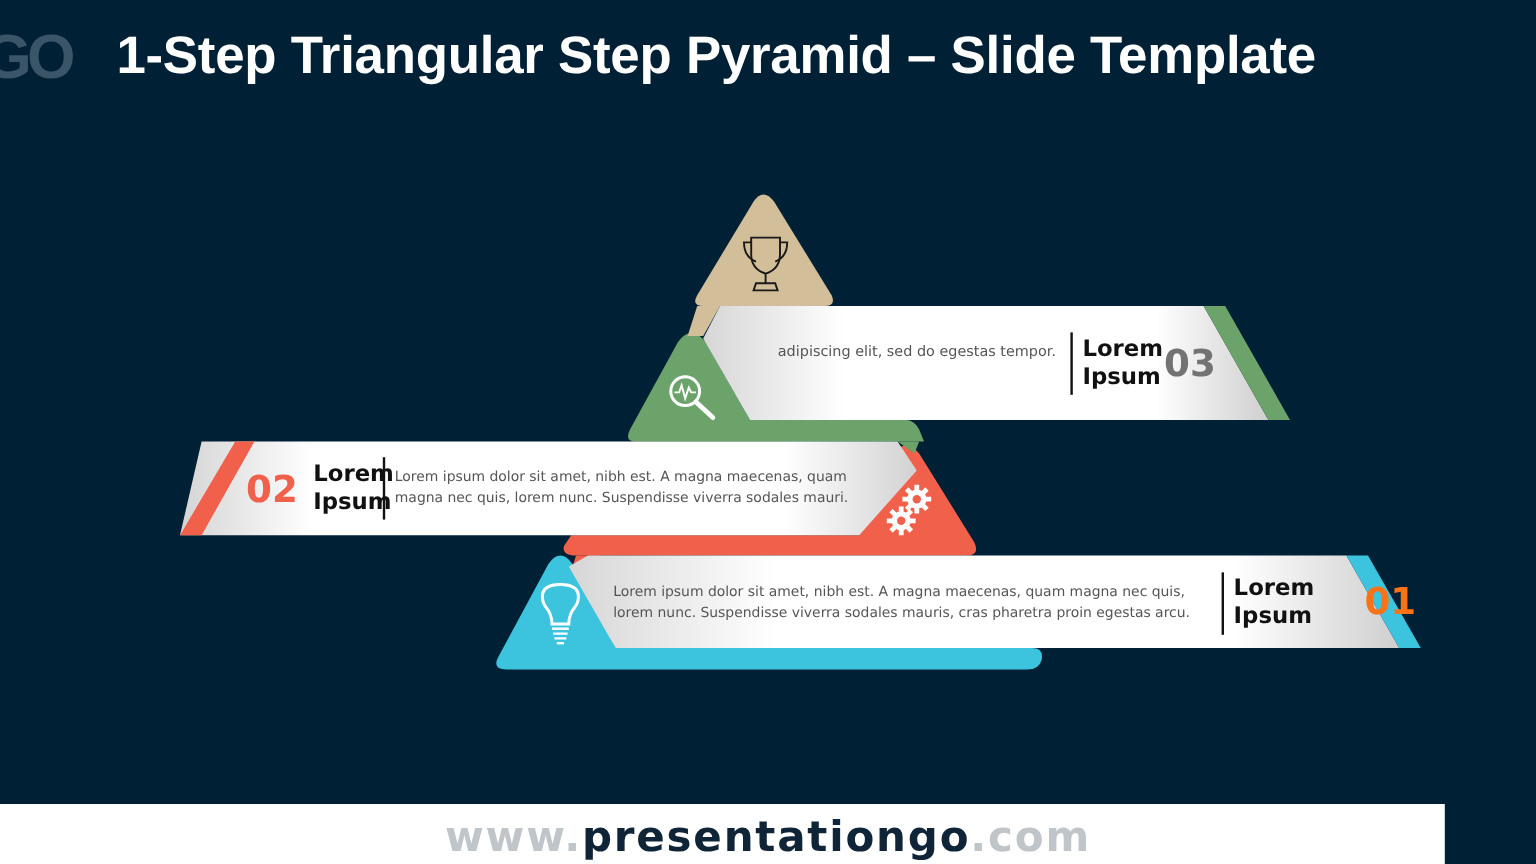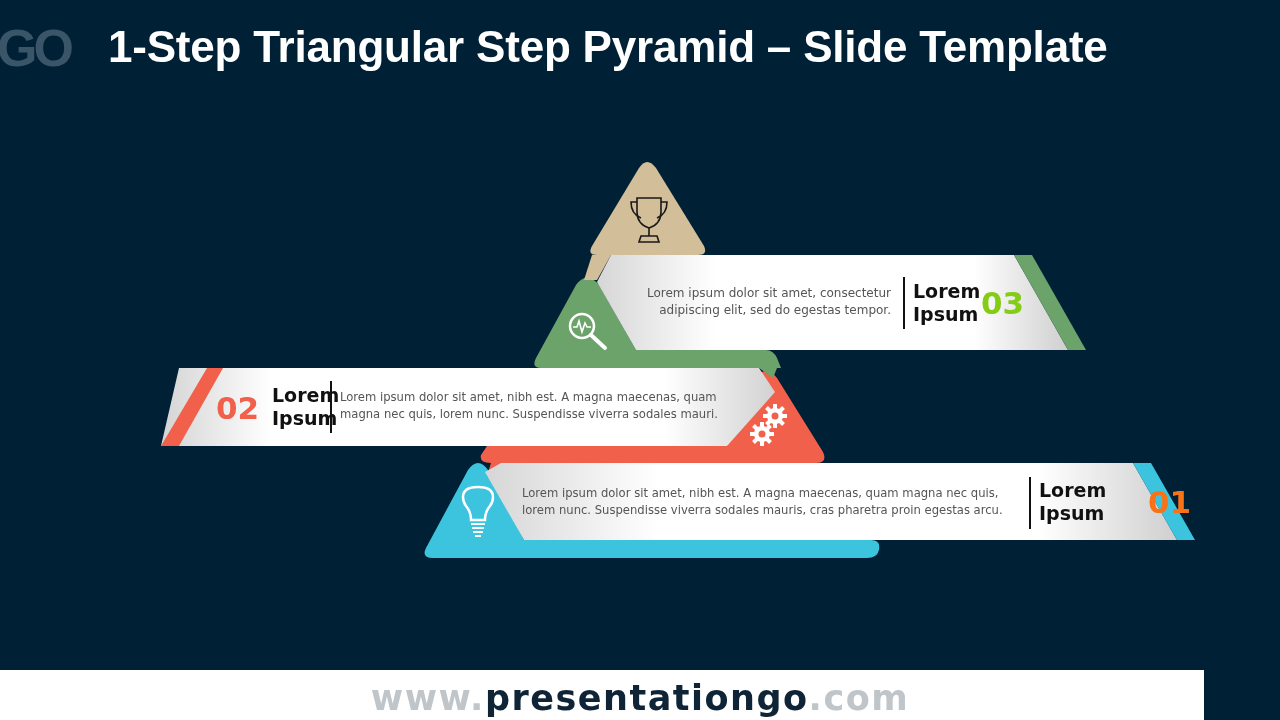--- a/index.html
+++ b/index.html
@@ -1,17 +1,17 @@
 <!DOCTYPE html>
 <html><head>
 <meta charset="utf-8">
 <style>
   html, body { margin: 0; padding: 0; }
   body { width: 1280px; height: 720px; position: relative; overflow: hidden; background: #002035; font-family: "Liberation Sans", sans-serif; }
-  .slide { position: absolute; left: 11px; top: 0; width: 1028px; height: 662px; background: #002035; border-radius: 22px; }
+  .slide { position: absolute; left: 0; top: 0; width: 1028px; height: 662px; background: #002035; border-radius: 22px; }
   .title { position: absolute; left: 97px; top: 22px; font-size: 44px; font-weight: bold; color: #ffffff; white-space: nowrap; letter-spacing: -0.2px; }
   .logo-frag { position: absolute; left: -14px; top: 18px; font-size: 52px; font-weight: bold; color: #3a5568; letter-spacing: -4px; }
   svg.diagram { position: absolute; left: 0; top: 0; }
   .text { position: absolute; font-family: "DejaVu Sans", sans-serif; color: #555; font-size: 12px; line-height: 17px; }
   .lbl { position: absolute; font-family: "DejaVu Sans", sans-serif; font-weight: bold; font-size: 19px; line-height: 23px; color: #111; }
   .num { position: absolute; font-family: "DejaVu Sans", sans-serif; font-weight: bold; font-size: 31px; line-height: 36px; }
   .sep { position: absolute; width: 1.5px; background: #111; }
   .footer { position: absolute; left: 0; top: 670px; width: 1204px; height: 58px; background: #ffffff; font-weight: bold; }
   .footer-url { position: absolute; left: 0; width: 1280px; top: 8px; text-align: center; font-family: "DejaVu Sans", sans-serif; font-size: 35px; letter-spacing: 1.5px; }
   .www, .com { color: #c0c5c9; }
@@ -89,29 +89,28 @@
     </g>
 
     <g fill="none" stroke="#ffffff" stroke-width="2.5">
       <path d="M460,520 Q460,512 455,506 Q452,502 452,497 Q452,487 467,487 Q482,487 482,497 Q482,502 479,506 Q474,512 474,520 Z"></path>
       <path d="M460,524 L474,524 M461,528 L473,528 M462,532 L472,532" stroke-width="2"></path>
       <path d="M464,536 L470,536" stroke-width="2"></path>
     </g>
   </svg>
 
   <div class="text" style="left:610px; top:285px; width:270px; text-align:right;">
-    <div>Lorem ipsum dolor sit amet, consectetur</div>
     <div>adipiscing elit, sed do egestas tempor.</div>
   </div>
   <div class="sep" style="left:892px; top:277px; height:52px;"></div>
   <div class="lbl" style="left:902px; top:280px;">
     <div>Lorem</div>
     <div>Ipsum</div>
   </div>
-  <div class="num" style="left:970px; top:285px; color:#84cc16;">03</div>
+  <div class="num" style="left:970px; top:285px; color:#737373;">03</div>
 
   <div class="num" style="left:205px; top:390px; color:#F0604A;">02</div>
   <div class="lbl" style="left:261px; top:384px;">
     <div>Lorem</div>
     <div>Ipsum</div>
   </div>
   <div class="sep" style="left:319px; top:381px; height:52px;"></div>
   <div class="text" style="left:329px; top:389px; width:400px; font-size:11.6px;">
     <div>Lorem ipsum dolor sit amet, nibh est. A magna maecenas, quam</div>
     <div>magna nec quis, lorem nunc. Suspendisse viverra sodales mauri.</div>

